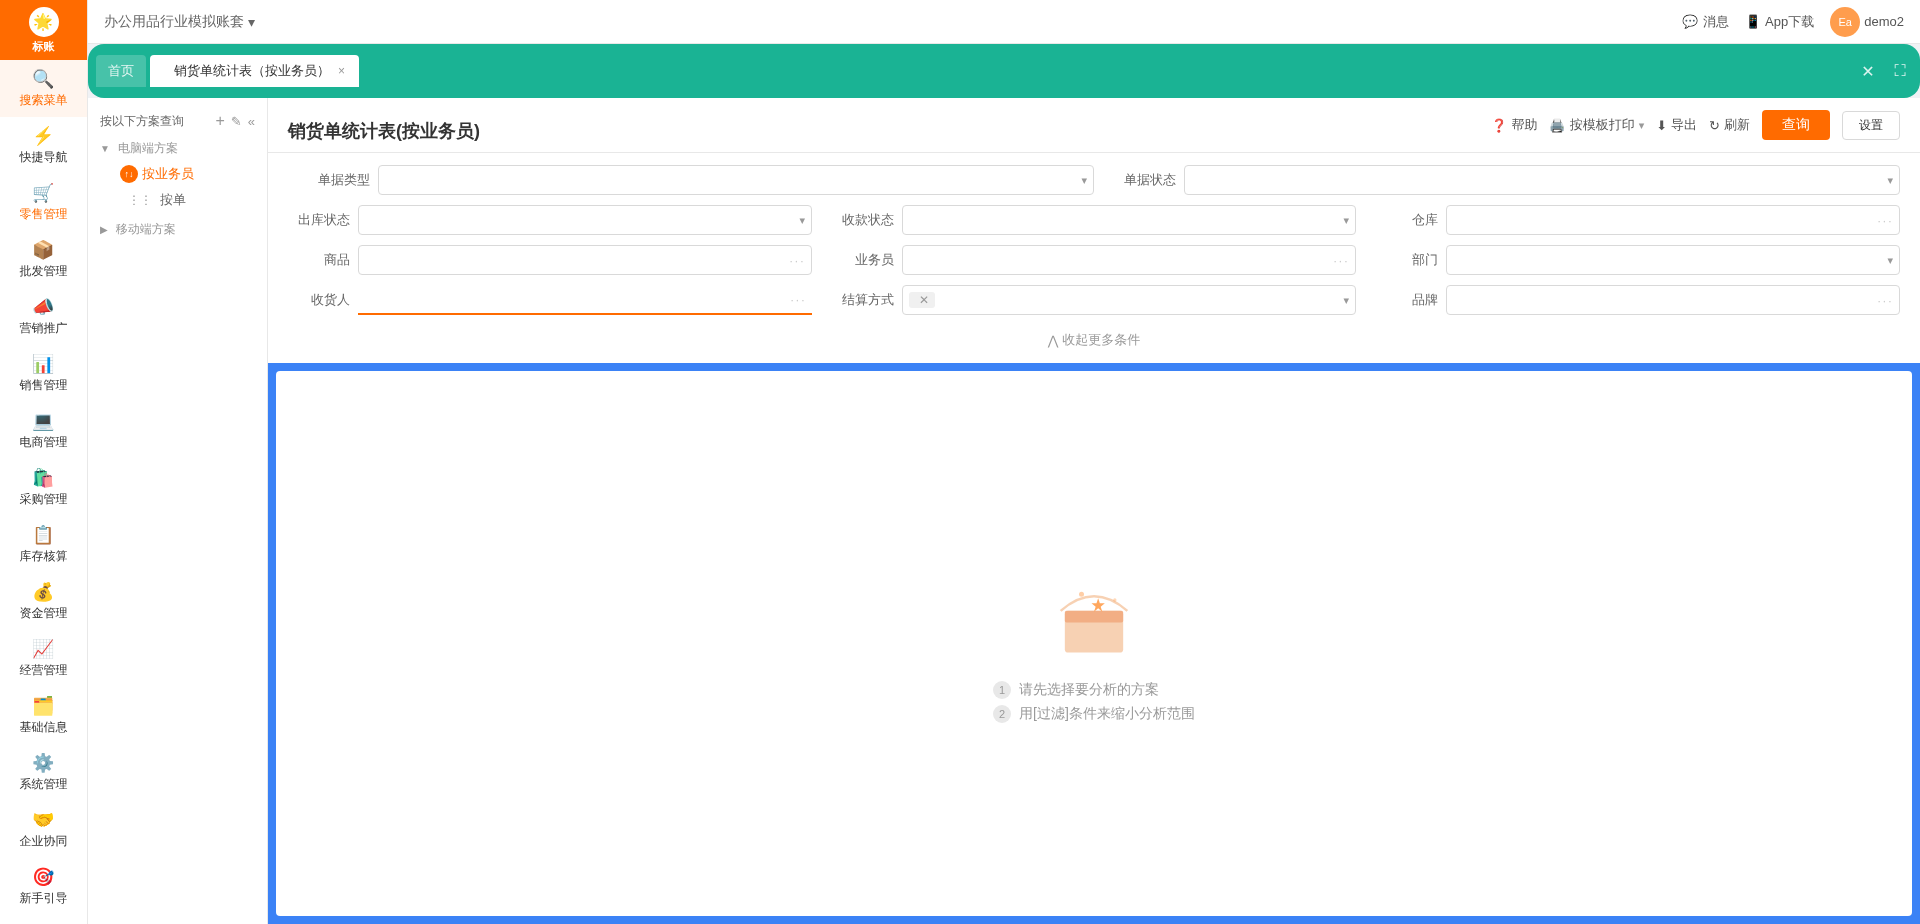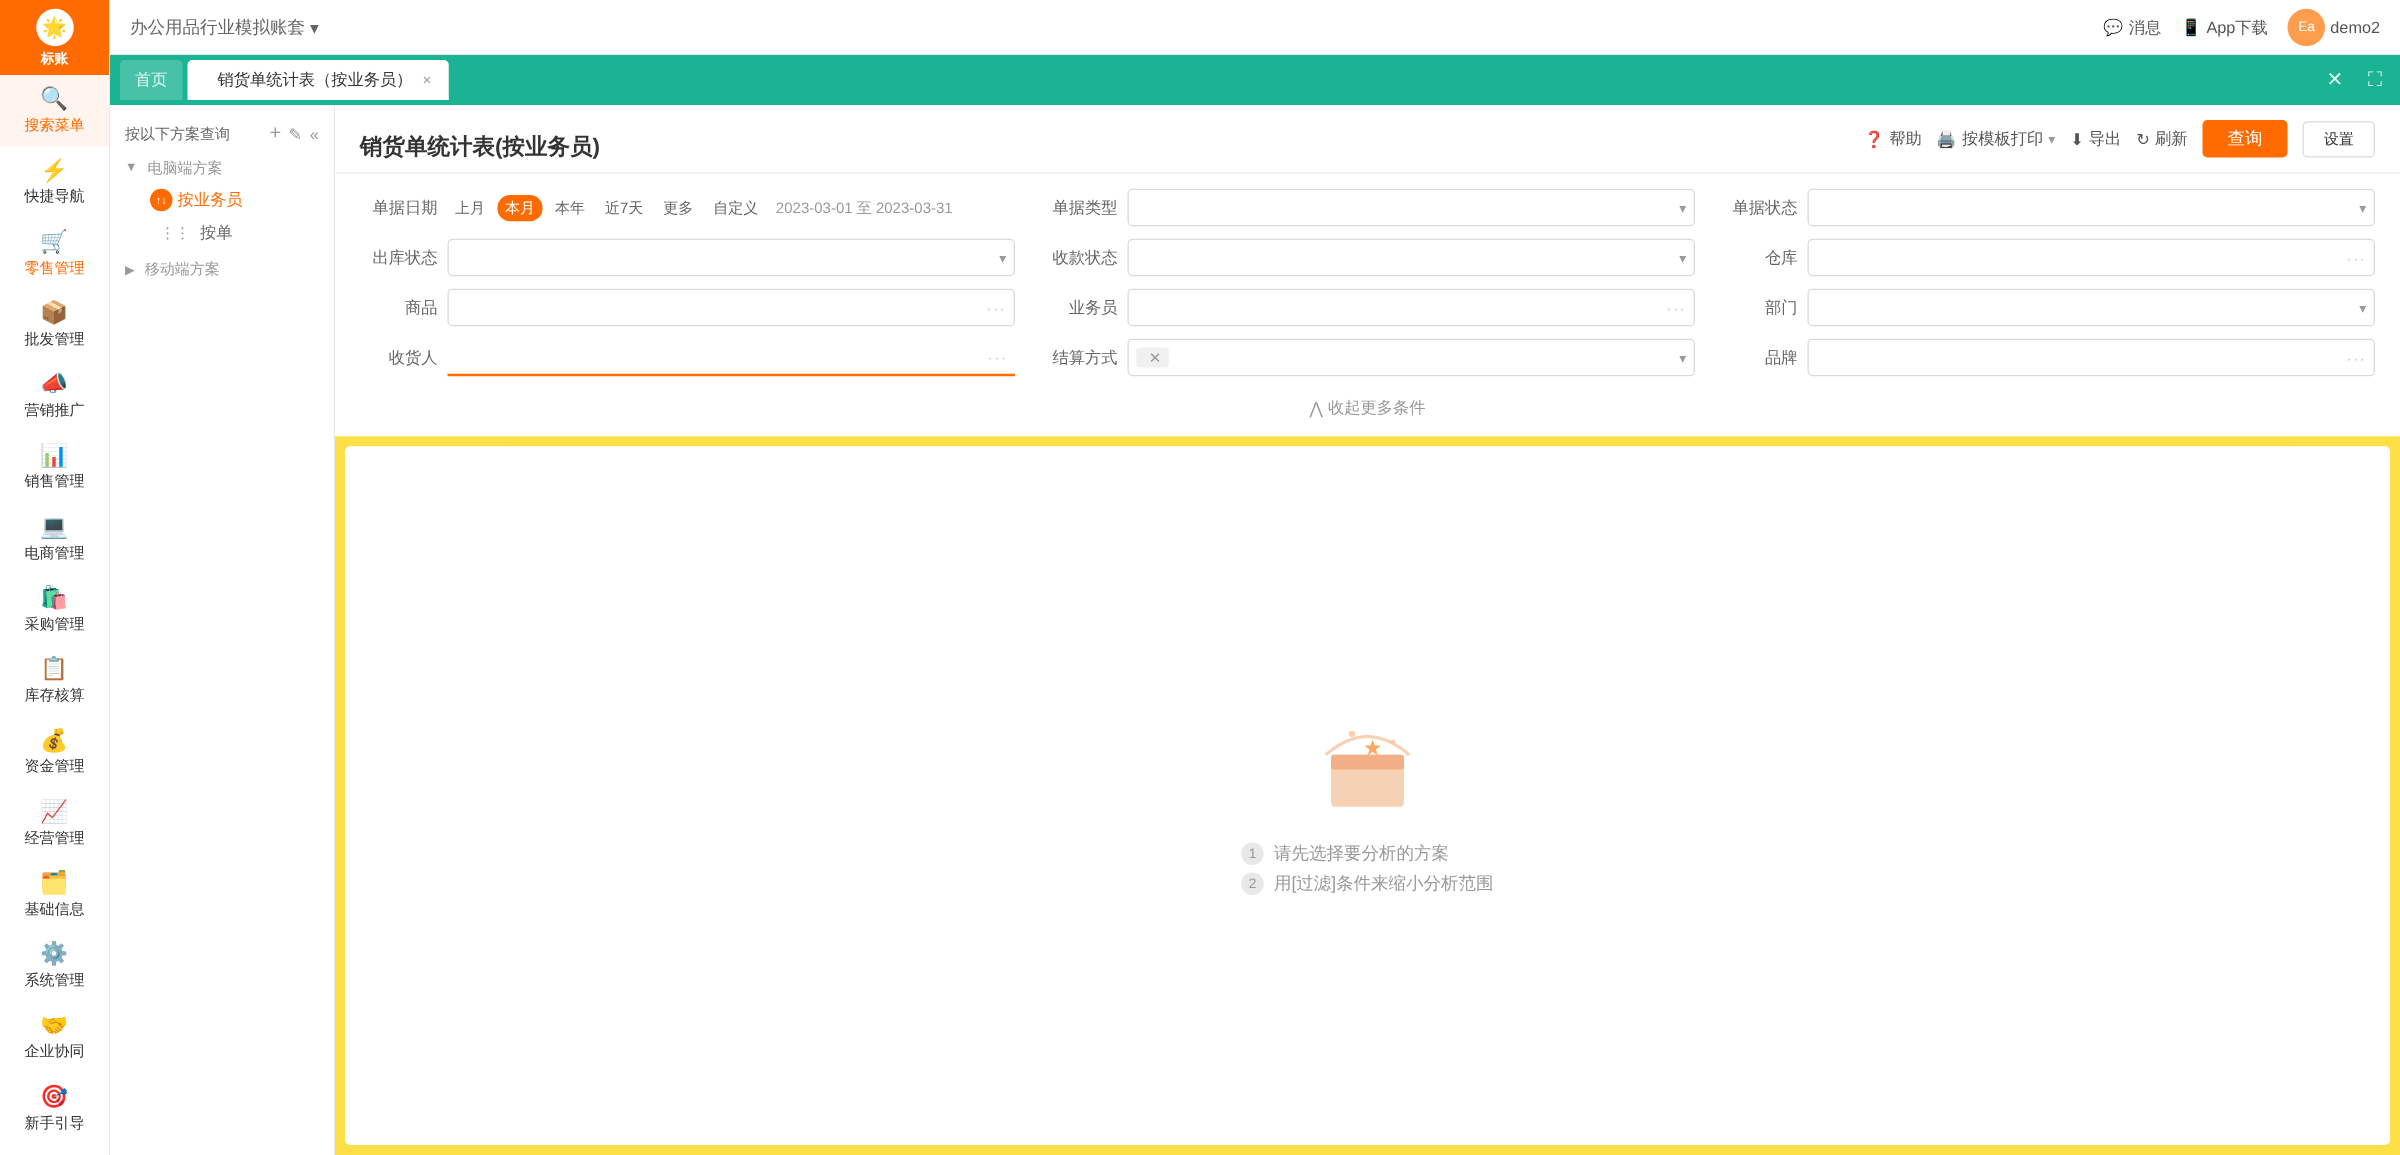--- a/index.html
+++ b/index.html
@@ -109,27 +109,28 @@
       background: #ff9d4d;
       display: flex;
       align-items: center;
       justify-content: center;
       color: white;
       font-size: 11px;
     }
 
     
     .tabbar {
-      height: 40px;
+      height: 54px;
       background: #1ab394;
       display: flex;
       align-items: center;
       padding: 0 8px;
       gap: 4px;
       flex-shrink: 0;
+      border-radius: 16px;
     }
     .tab {
       height: 32px;
       padding: 0 12px;
       border-radius: 4px 4px 0 0;
       display: flex;
       align-items: center;
       gap: 6px;
       cursor: pointer;
       font-size: 13px;
@@ -210,21 +211,21 @@
       font-size: 10px;
       flex-shrink: 0;
     }
 
     
     .right-content {
       flex: 1;
       display: flex;
       flex-direction: column;
       overflow: hidden;
-      background: #fde047;
+      background: #3b82f6;
     }
 
     
     .page-header {
       background: #fff;
       padding: 12px 20px 0;
       border-bottom: 1px solid #e8e8e8;
       display: flex;
       align-items: center;
       justify-content: space-between;
@@ -577,32 +578,20 @@
             <span>刷新</span>
           </div>
           <button class="btn-query">查询</button>
           <button class="btn-setting">设置</button>
         </div>
       </div>
 
       <div class="filter-area">
 
         <div class="filter-row">
-          <div class="filter-col">
-            <span class="filter-label">单据日期</span>
-            <div class="date-tabs">
-              <span class="date-tab">上月</span>
-              <span class="date-tab active">本月</span>
-              <span class="date-tab">本年</span>
-              <span class="date-tab">近7天</span>
-              <span class="date-tab">更多</span>
-              <span class="date-tab">自定义</span>
-            </div>
-            <span class="date-range">2023-03-01 至 2023-03-31</span>
-          </div>
           <div class="filter-divider"></div>
           <div class="filter-col">
             <span class="filter-label">单据类型</span>
             <div class="filter-control with-border" style="flex:1;border:1px solid #d9d9d9;border-radius:4px;">
               <span></span>
               <span class="select-dropdown-icon">▾</span>
             </div>
           </div>
           <div class="filter-divider"></div>
           <div class="filter-col">

